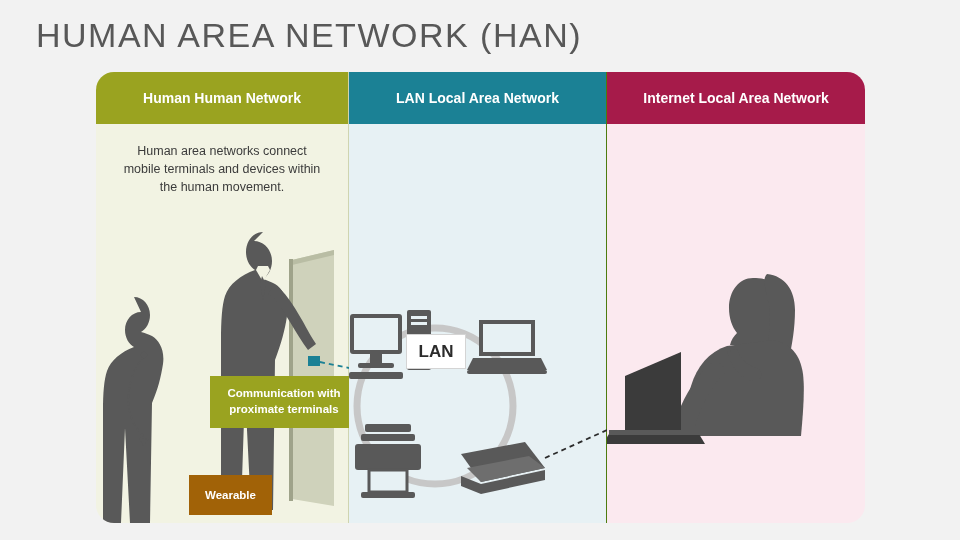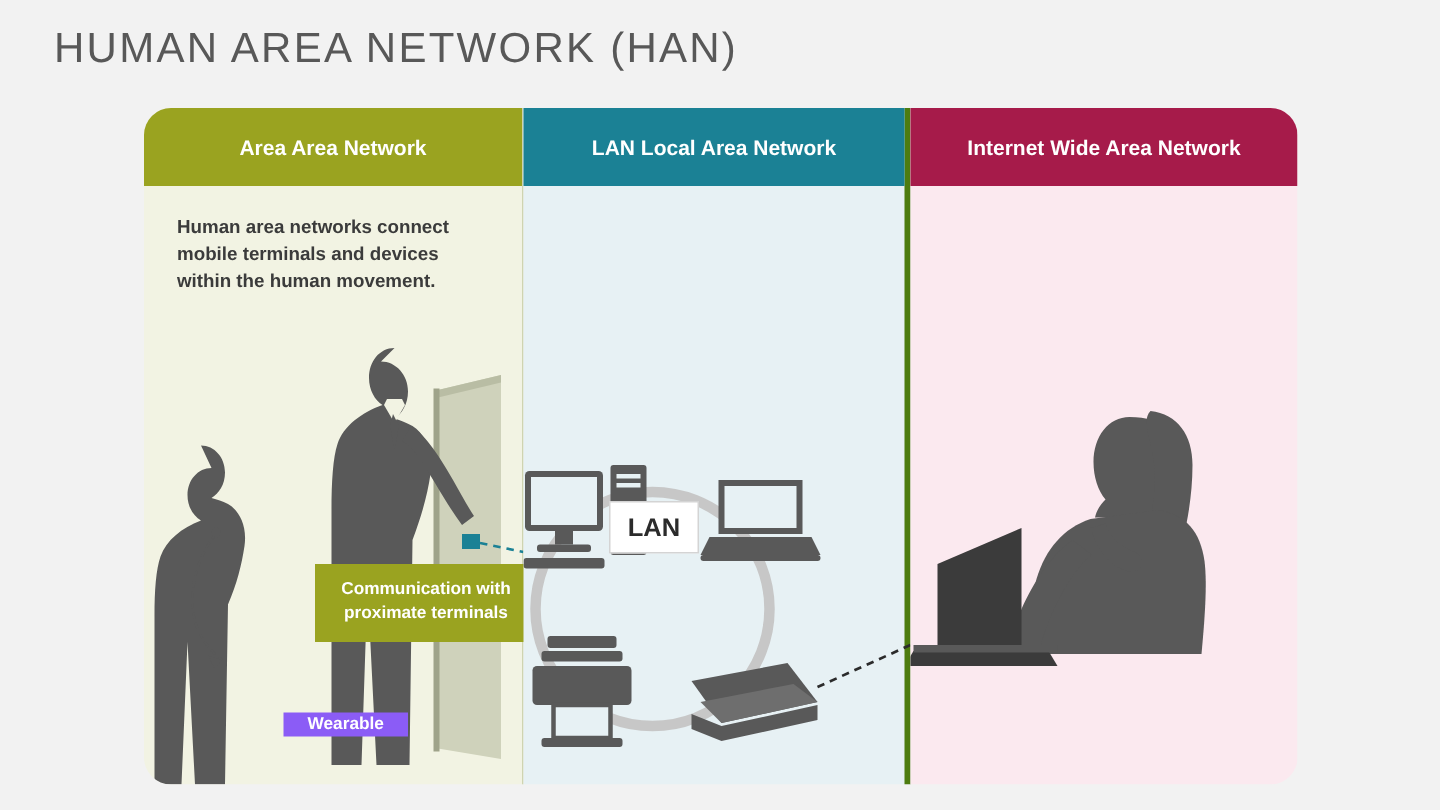--- a/index.html
+++ b/index.html
@@ -6,73 +6,73 @@
   body{
     width:960px;height:540px;
     background:#f2f2f2;
     font-family:"Liberation Sans", sans-serif;
     overflow:hidden;
     position:relative;
   }
   #title{
     position:absolute;
     left:36px; top:16px;
-    font-size:28px;
+    font-size:34px;
     letter-spacing:1.5px;
     color:#585858;
     font-weight:400;
   }
   #board{
     position:absolute;
     left:96px; top:72px;
     width:769px; height:451px;
     border-radius:18px;
     overflow:hidden;
     display:flex;
   }
   .col{
     position:relative;
     height:100%;
     box-sizing:border-box;
   }
   .col-han{ width:253px; background:#f2f3e3; border-right:1px solid #cfd4b0;}
-  .col-lan{ width:258px; background:#e7f1f4; border-right:4px solid #4d7c0f;}
+  .col-lan{ width:258px; background:#e7f1f4; border-right:1px solid #4d7c0f;}
   .col-int{ width:258px; background:#fbe9ef;}
   .hdr{
     height:52px;
     display:flex;align-items:center;justify-content:center;
     color:#ffffff;font-weight:bold;font-size:14px;
     text-align:center;
   }
   .hdr-han{background:#9aa320;}
   .hdr-lan{background:#1b8195;}
   .hdr-int{background:#a61b4a;}
   .desc{
     margin-top:18px;
     padding:0 22px;
+    text-align:center;
     font-size:12.5px;
     color:#3b3b3b;
     line-height:1.45;
-    font-weight:bold;
   }
   .callout{
     position:absolute;
     left:114px; top:304px;
     width:148px; height:52px;
     background:#9aa320;
     display:flex;align-items:center;justify-content:center;
     text-align:center;
     color:#ffffff;font-size:11.5px;font-weight:bold;line-height:1.35;
     padding:0 6px;box-sizing:border-box;
   }
   .wearable{
     position:absolute;
     left:93px; top:403px;
-    width:83px;height:16px;
-    background:#8b5cf6;
+    width:83px;height:40px;
+    background:#a16207;
     display:flex;align-items:center;justify-content:center;
     color:#ffffff;font-size:11.5px;font-weight:bold;
   }
   .lanlabel{
     position:absolute;
     left:57px; top:262px;
     width:58px;height:33px;
     background:#ffffff;
     border:1px solid #d4d4d4;
     display:flex;align-items:center;justify-content:center;
@@ -82,21 +82,21 @@
   .abs{position:absolute;left:0;top:0;}
 </style>
 </head>
 <body>
 
 <div id="title">HUMAN AREA NETWORK (HAN)</div>
 
 <div id="board">
 
   <div class="col col-han">
-    <div class="hdr hdr-han">Area Area Network</div>
+    <div class="hdr hdr-han">Human Human Network</div>
     <div class="desc">Human area networks connect mobile terminals and devices within the human movement.</div>
 
     <svg class="abs" width="253" height="399" viewBox="0 0 253 399" style="top:52px;">
 
       <g>
         <polygon points="196,136 238,126 238,382 196,375" fill="#cfd2bb"></polygon>
         <polygon points="196,136 238,126 238,131 196,141" fill="#b9bda4"></polygon>
         <rect x="193" y="135" width="4" height="242" fill="#9fa38a"></rect>
       </g>
 
@@ -172,21 +172,21 @@
         <polygon points="112,352 132,360 196,346 196,356 132,370 112,362"></polygon>
       </g>
 
       <path d="M196,334 L258,306" fill="none" stroke="#2b2b2b" stroke-width="1.8" stroke-dasharray="5,4"></path>
     </svg>
 
     <div class="lanlabel">LAN</div>
   </div>
 
   <div class="col col-int">
-    <div class="hdr hdr-int">Internet Wide Area Network</div>
+    <div class="hdr hdr-int">Internet Local Area Network</div>
 
     <svg class="abs" width="258" height="399" viewBox="0 0 258 399" style="top:52px;">
 
       <g fill="#595959">
 
         <path d="M146,154 c-14,0 -24,13 -24,30 c0,10 3,19 8,25 c-3,3 -6,7 -7,12 l52,0 c2,-12 4,-26 4,-38 c0,-18 -10,-29 -33,-29 z"></path>
 
         <path d="M160,150 c18,2 28,16 28,36 c0,18 -3,36 -6,48 l-24,0 c4,-18 6,-38 4,-52 c-2,-14 -8,-26 -2,-32 z"></path>
 
         <path d="M120,222 c-18,6 -30,20 -36,40 c-4,14 -6,32 -6,50 l116,0 c2,-22 4,-46 2,-62 c-3,-20 -12,-30 -30,-34 z"></path>

